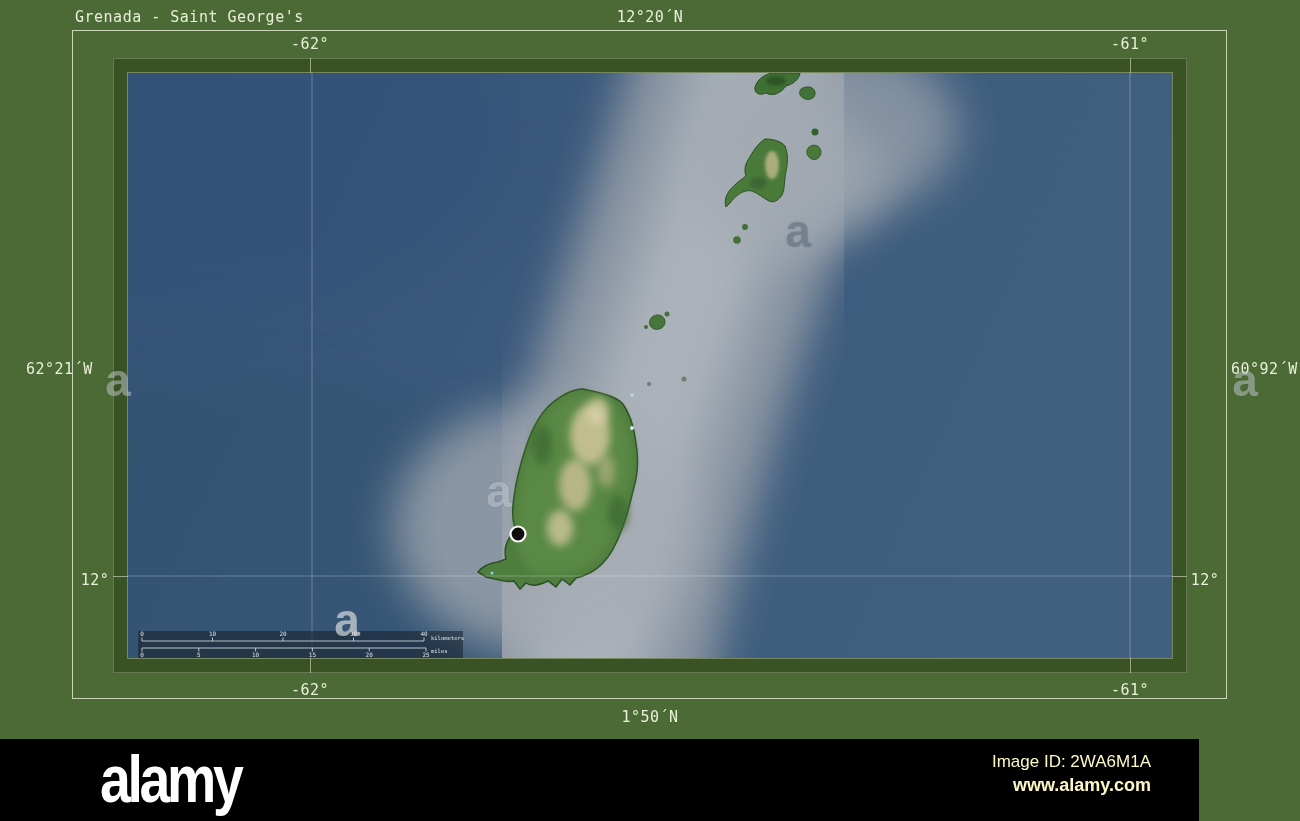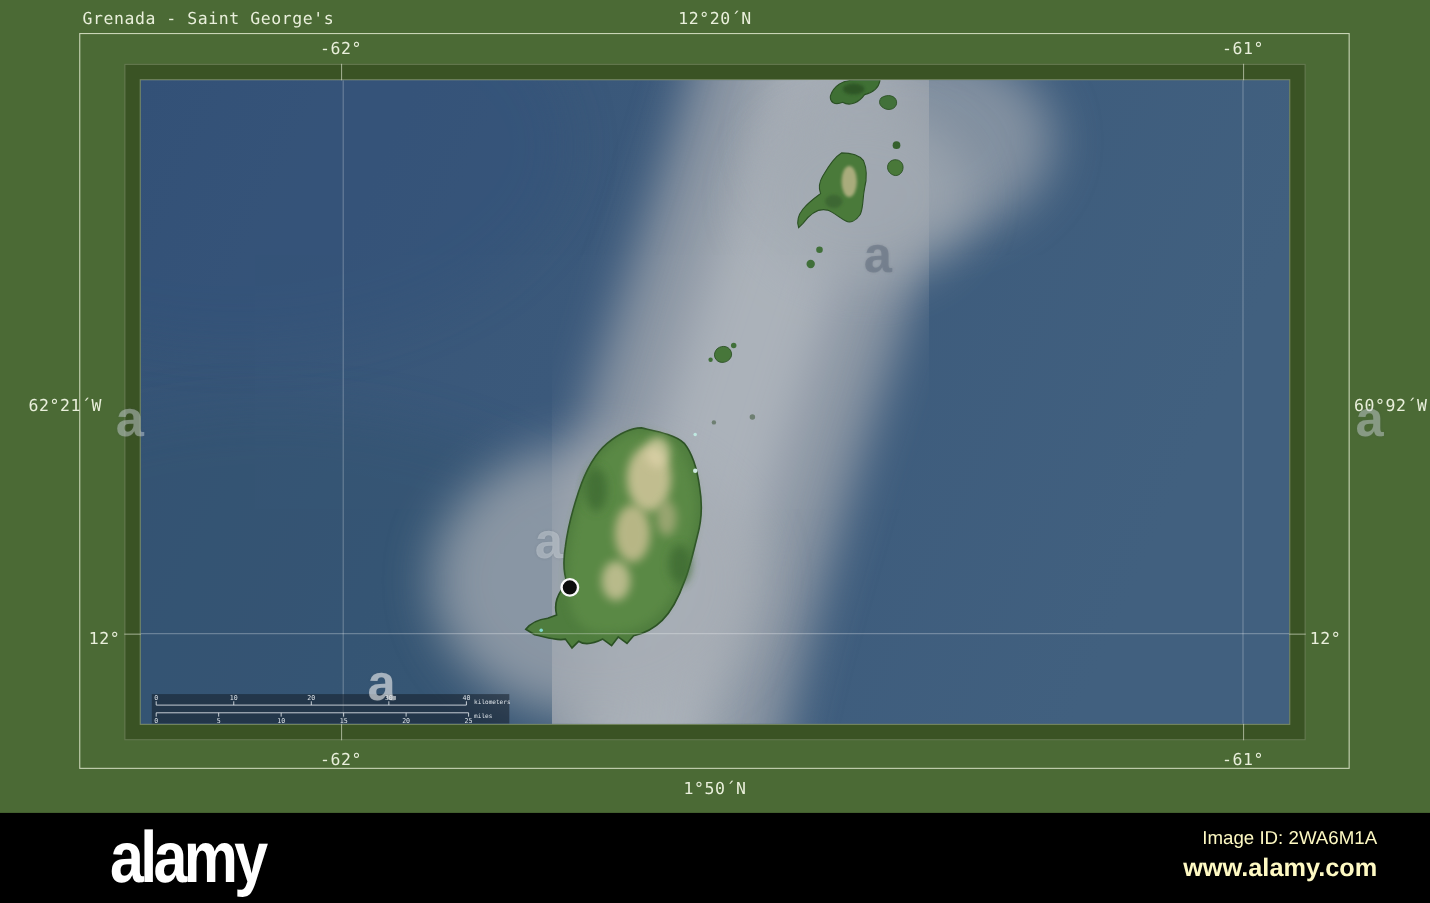--- a/index.html
+++ b/index.html
@@ -24,32 +24,32 @@
   }
   .tick-v{position:absolute;width:1px;height:15px;background:rgba(235,240,220,0.55);}
   .tick-h{position:absolute;width:15px;height:1px;background:rgba(235,240,220,0.55);}
   .wm{
     position:absolute;transform:translate(-50%,-50%);
     font-family:"Liberation Sans",sans-serif;font-weight:bold;font-size:46px;
     color:rgba(235,240,245,0.38);pointer-events:none;text-shadow:0 0 2px rgba(80,90,100,0.25);
   }
   .wm.bright{color:rgba(255,255,255,0.55);}
   .wm.dark{color:rgba(100,112,130,0.5);}
-  .credit-bar{position:absolute;left:0;top:739px;width:1300px;height:82px;background:#000;}
+  .credit-bar{position:absolute;left:0;top:739px;width:1199px;height:82px;background:#000;}
   .alamy-logo{
     position:absolute;left:100px;top:2px;color:#fff;
     font-family:"Liberation Sans",sans-serif;font-weight:800;font-size:66px;
     letter-spacing:-4px;transform:scaleX(0.84);transform-origin:left center;line-height:76px;
   }
   .credit-text{
     position:absolute;right:48px;top:13px;text-align:right;color:#fef9c3;
     font-family:"Liberation Sans",sans-serif;
   }
   .credit-text .image-id{font-size:17px;}
-  .credit-text .site-url{font-size:23px;font-weight:bold;margin-top:3px;}
+  .credit-text .site-url{font-size:18px;font-weight:bold;margin-top:3px;}
   svg text{font-family:"DejaVu Sans Mono",monospace;fill:#dde3e8;}
 </style>
 </head>
 <body>
 
 <div class="map-label" style="left:75px;top:8px;">Grenada - Saint George's</div>
 <div class="map-label centered" style="left:560px;top:8px;width:180px;">12°20´N</div>
 
 <div class="frame"></div>
 

